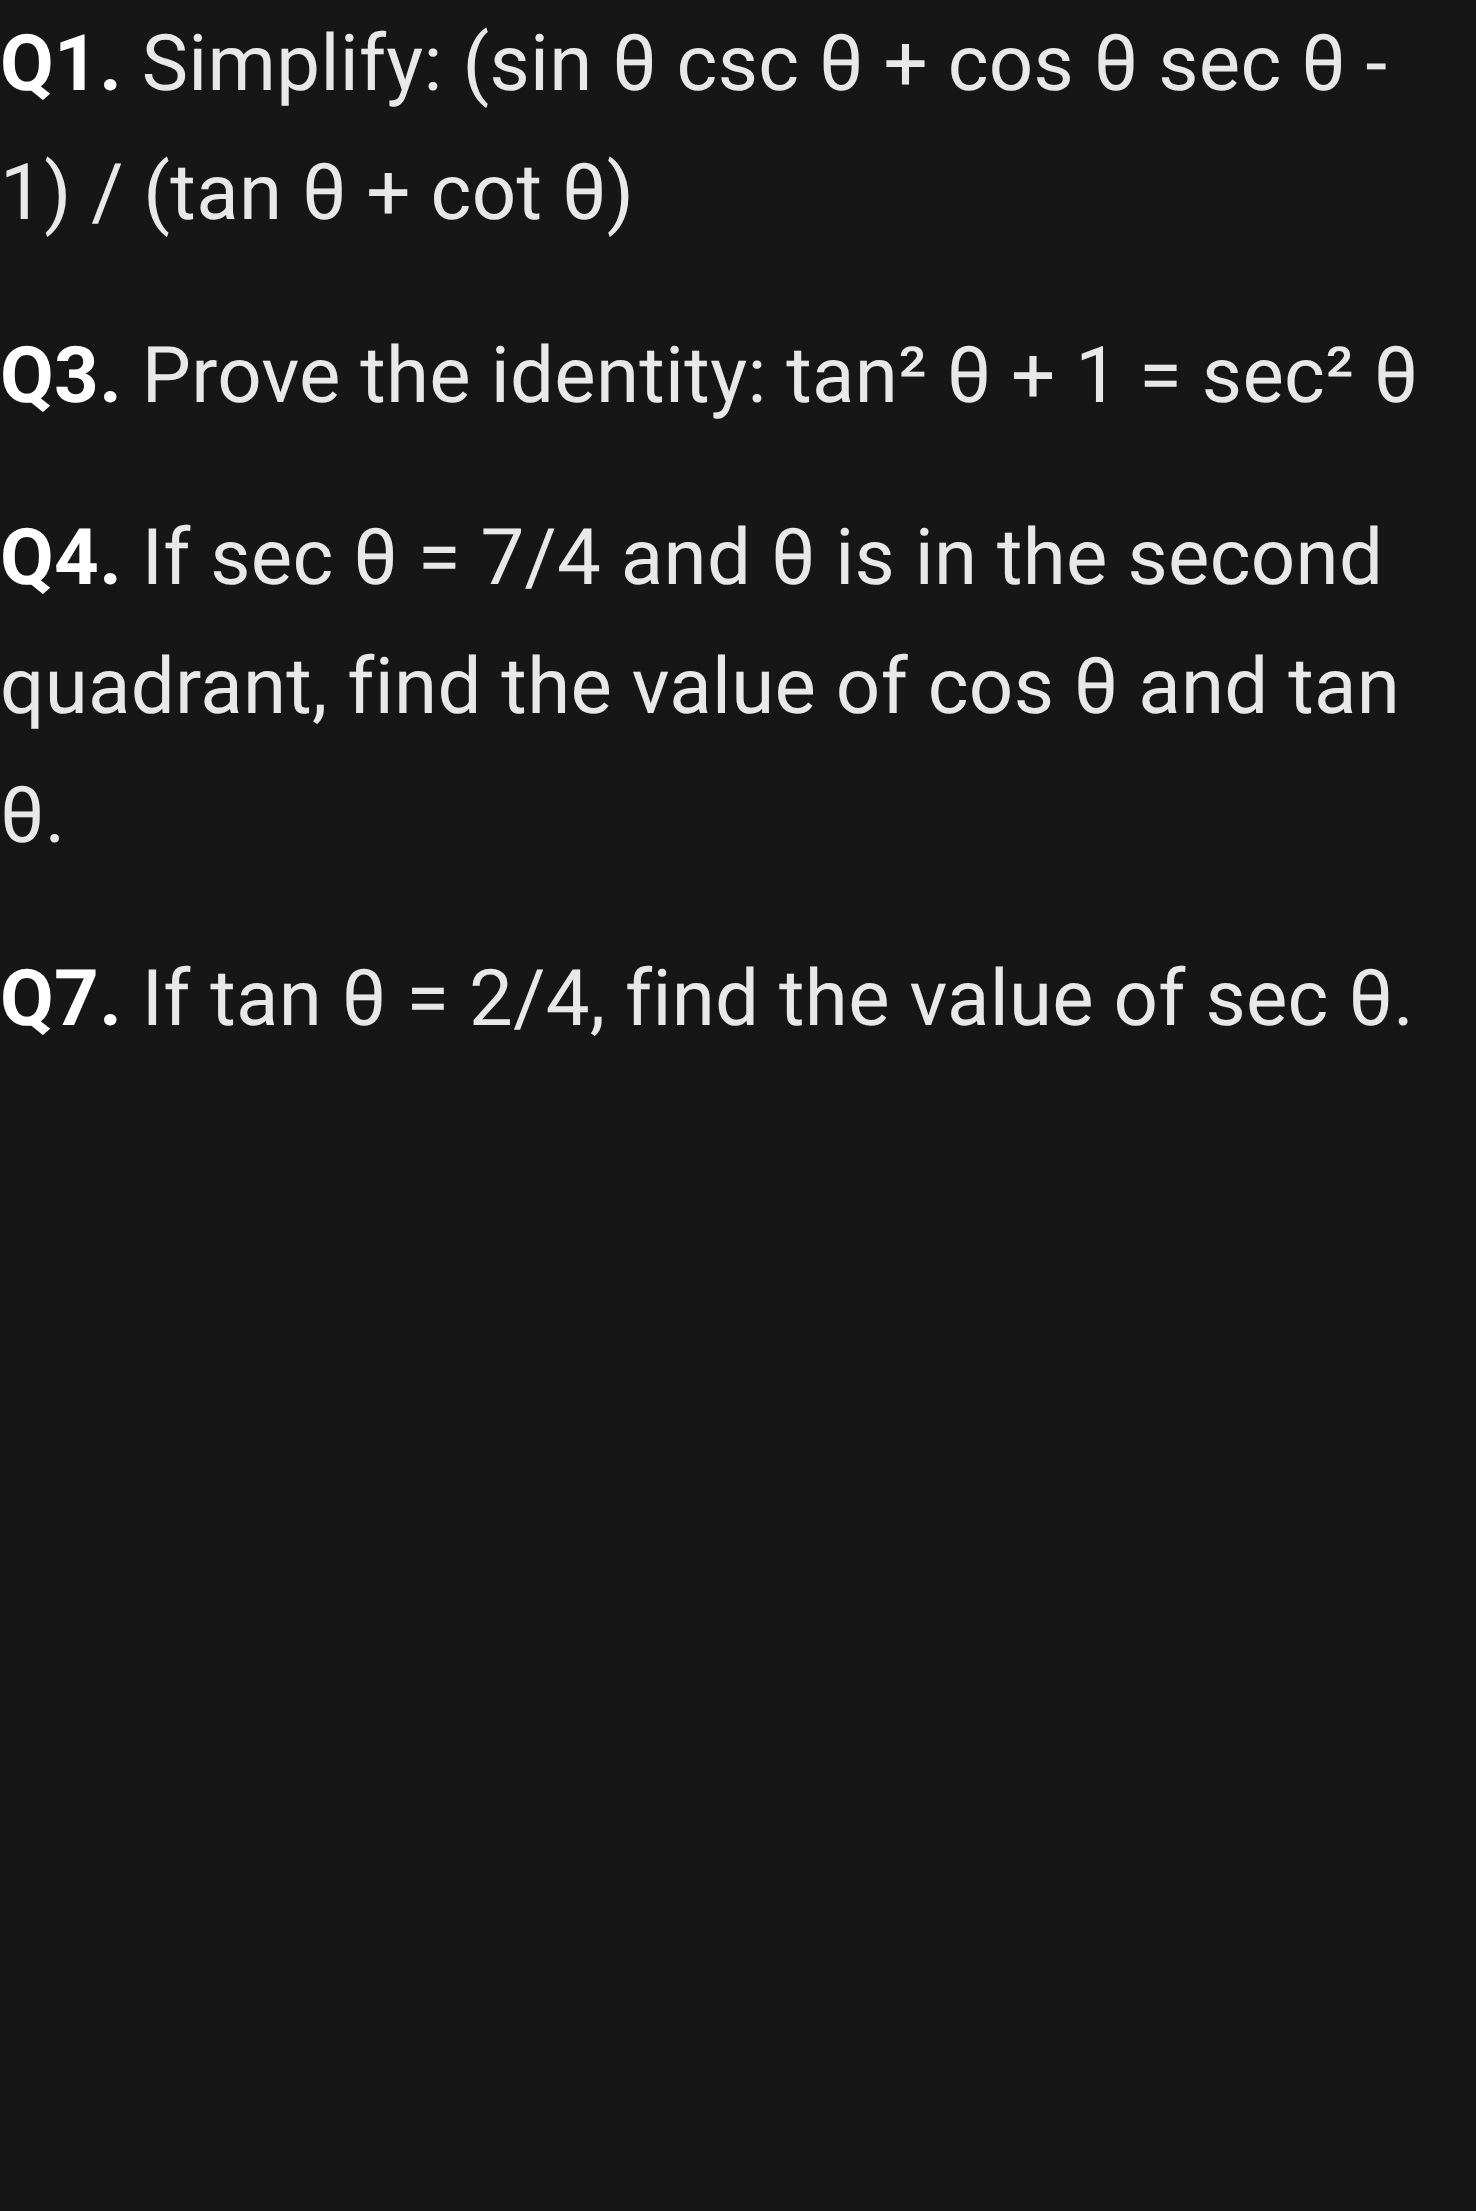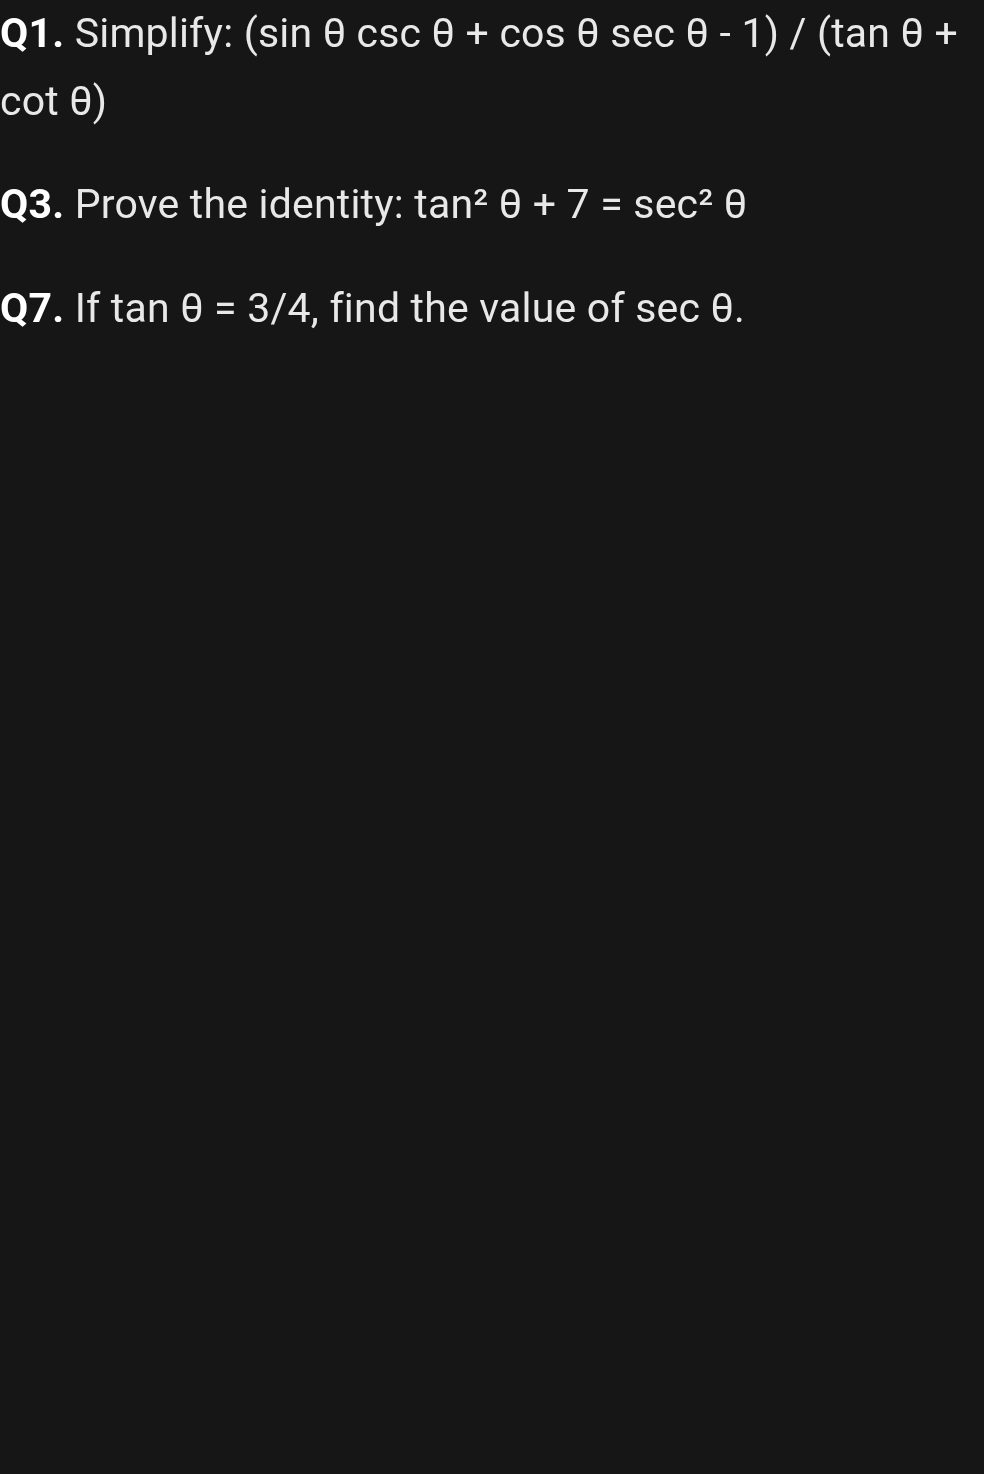--- a/index.html
+++ b/index.html
@@ -14,21 +14,21 @@
       width: 984px;
       height: 1474px;
       padding: 0;
       overflow: hidden;
     }
     .question-list {
       display: flex;
       flex-direction: column;
     }
     .question {
-      font-size: 41px;
+      font-size: 52px;
       line-height: 1.65;
       padding-top: 18px;
       padding-bottom: 18px;
       letter-spacing: 0.2px;
     }
     .question:first-child {
       padding-top: 0;
     }
     .q-label {
       font-weight: 700;
@@ -40,18 +40,21 @@
     }
   </style>
 </head>
 <body>
 
 <div class="question-list">
   <div class="question">
     <span class="q-label">Q1.</span><span class="q-text"> Simplify: (sin θ csc θ + cos θ sec θ - 1) / (tan θ + cot θ)</span>
   </div>
   <div class="question">
-    <span class="q-label">Q3.</span><span class="q-text"> Prove the identity: tan² θ + 7 = sec² θ</span>
+    <span class="q-label">Q3.</span><span class="q-text"> Prove the identity: tan² θ + 1 = sec² θ</span>
   </div>
   <div class="question">
-    <span class="q-label">Q7.</span><span class="q-text"> If tan θ = 3/4, find the value of sec θ.</span>
+    <span class="q-label">Q4.</span><span class="q-text"> If sec θ = 7/4 and θ is in the second quadrant, find the value of cos θ and tan θ.</span>
+  </div>
+  <div class="question">
+    <span class="q-label">Q7.</span><span class="q-text"> If tan θ = 2/4, find the value of sec θ.</span>
   </div>
 </div>
 
 </body></html>

